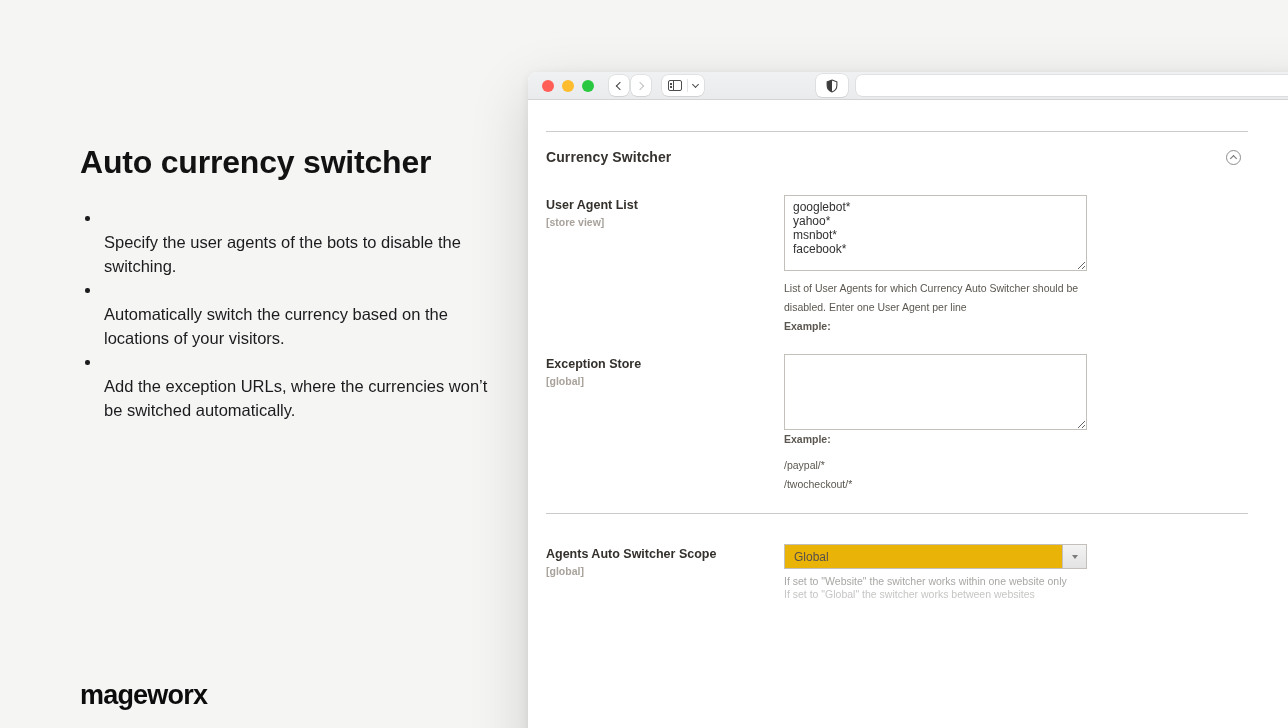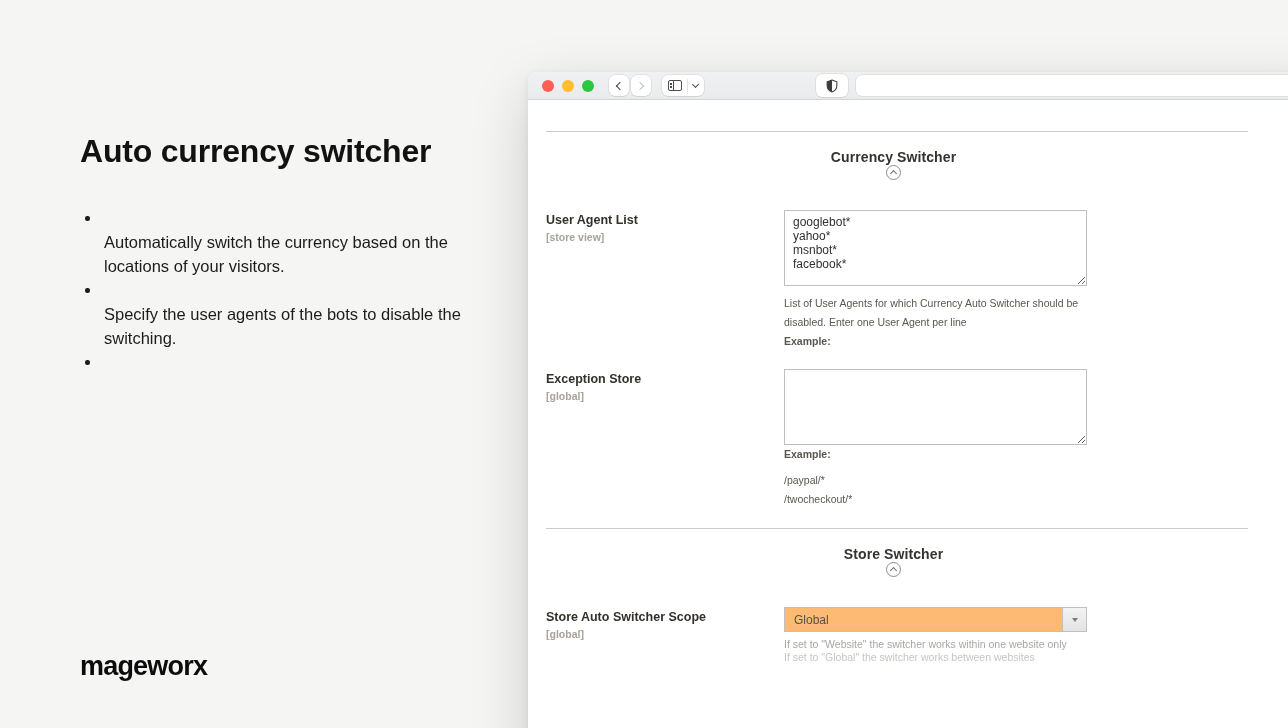--- a/index.html
+++ b/index.html
@@ -5,39 +5,39 @@
   * { margin:0; padding:0; box-sizing:border-box; }
   html,body { width:1288px; height:728px; overflow:hidden; }
   body {
     position:relative;
     background:#f5f5f4;
     font-family:"Liberation Sans", sans-serif;
   }
 
   
   .left-title {
-    position:absolute; left:80px; top:132px;
+    position:absolute; left:80px; top:143px;
     font-size:32px; line-height:38px; font-weight:700;
     letter-spacing:-0.2px; color:#121212;
   }
   .feature-list {
     position:absolute; left:82px; top:206px; width:420px;
     list-style:none;
   }
   .feature-list li {
     position:relative; padding-left:22px;
     font-size:16.5px; line-height:24px; color:#1c1c1e;
     white-space:pre-line;
   }
   .bullet-dot {
     position:absolute; left:3px; top:10px;
     width:4.5px; height:4.5px; border-radius:50%; background:#1c1c1e;
   }
   .brand-logo {
-    position:absolute; left:80px; top:651px;
+    position:absolute; left:80px; top:680px;
     font-size:27px; font-weight:700; letter-spacing:-0.8px; color:#0c0c0c;
   }
 
   
   .window {
     position:absolute; left:528px; top:72px; width:804px; height:700px;
     background:#ffffff; border-radius:9px 9px 0 0;
     box-shadow:0 20px 60px rgba(0,0,0,0.16), 0 2px 10px rgba(0,0,0,0.08);
   }
   .toolbar {
@@ -84,21 +84,20 @@
     box-shadow:0 0 0 0.5px rgba(0,0,0,0.12);
   }
 
   
   .content { padding:31px 0 0 18px; width:720px; }
   .section { border-top:1px solid #cbcbcb; }
   .section.first { }
   .section-head {
     display:flex; align-items:center; justify-content:space-between;
     padding:17px 7px 0 0;
-    flex-direction:column;
   }
   .section-title { font-size:14px; font-weight:700; color:#35322f; letter-spacing:0.1px; }
   .toggle {
     width:15px; height:15px; border:1px solid #8d8d8d; border-radius:50%;
     display:flex; align-items:center; justify-content:center; background:#fff; cursor:pointer;
   }
   .caret-up { width:5px; height:5px; border-top:1.3px solid #6f6f6f; border-left:1.3px solid #6f6f6f; transform:rotate(45deg); margin-top:2px; }
 
   .rows { margin-top:30px; }
   .row { display:flex; }
@@ -115,21 +114,21 @@
   }
   .help {
     margin-top:8px; font-size:10.5px; line-height:19px; color:#5b5750;
     white-space:pre-line; width:300px;
   }
   .help-bold { font-weight:700; }
   .help.light1 { color:#a9a7a4; margin-top:6px; line-height:13px; }
   .help.light2 { color:#c6c5c3; margin-top:0; line-height:13px; }
 
   .select {
-    width:303px; height:25px; border:1px solid #c3c0bc; background:#fdba74;
+    width:303px; height:25px; border:1px solid #c3c0bc; background:#eab308;
     display:flex; cursor:pointer;
   }
   .select-value { flex:1; font-size:12px; color:#55504a; padding:5px 0 0 9px; }
   .select-arrow-box {
     width:24px; flex:none; border-left:1px solid #c3c0bc;
     background:linear-gradient(#f3f3f3,#e3e3e3);
     display:flex; align-items:center; justify-content:center;
   }
   .caret-down {
     width:0; height:0;
@@ -137,29 +136,30 @@
     border-top:4.5px solid #7b7b7b;
   }
 </style>
 </head>
 <body>
 
 <h1 class="left-title">Auto currency switcher</h1>
 
 <ul class="feature-list">
   <li>
+    <span class="bullet-dot"></span><span>Specify the user agents of the bots to disable the
+switching.</span>
+  </li>
+  <li>
     <span class="bullet-dot"></span><span>Automatically switch the currency based on the
 locations of your visitors.</span>
   </li>
   <li>
-    <span class="bullet-dot"></span><span>Specify the user agents of the bots to disable the
-switching.</span>
-  </li>
-  <li>
-    <span class="bullet-dot"></span>
+    <span class="bullet-dot"></span><span>Add the exception URLs, where the currencies won’t
+be switched automatically.</span>
   </li>
 </ul>
 
 <div class="brand-logo">mageworx</div>
 
 <div class="window">
 
   <div class="toolbar">
     <div class="lights">
       <span class="light red"></span>
@@ -230,31 +230,25 @@
             <div class="help help-bold" style="margin-top:0;">Example:</div>
             <div class="help" style="margin-top:7px;">/paypal/*
 /twocheckout/*</div>
           </div>
         </div>
       </div>
       <div style="height:19px;"></div>
     </div>
 
     <div class="section">
-      <div class="section-head">
-        <span class="section-title">Store Switcher</span>
-        <span class="toggle">
-          <span class="caret-up"></span>
-        </span>
-      </div>
 
       <div class="rows">
         <div class="row">
           <div class="label-col">
-            <div class="field-label">Store Auto Switcher Scope</div>
+            <div class="field-label">Agents Auto Switcher Scope</div>
             <div class="field-scope">[global]</div>
           </div>
           <div class="field-col">
             <div class="select">
               <span class="select-value">Global</span>
               <span class="select-arrow-box">
                 <span class="caret-down"></span>
               </span>
             </div>
             <div class="help light1">If set to "Website" the switcher works within one website only</div>

